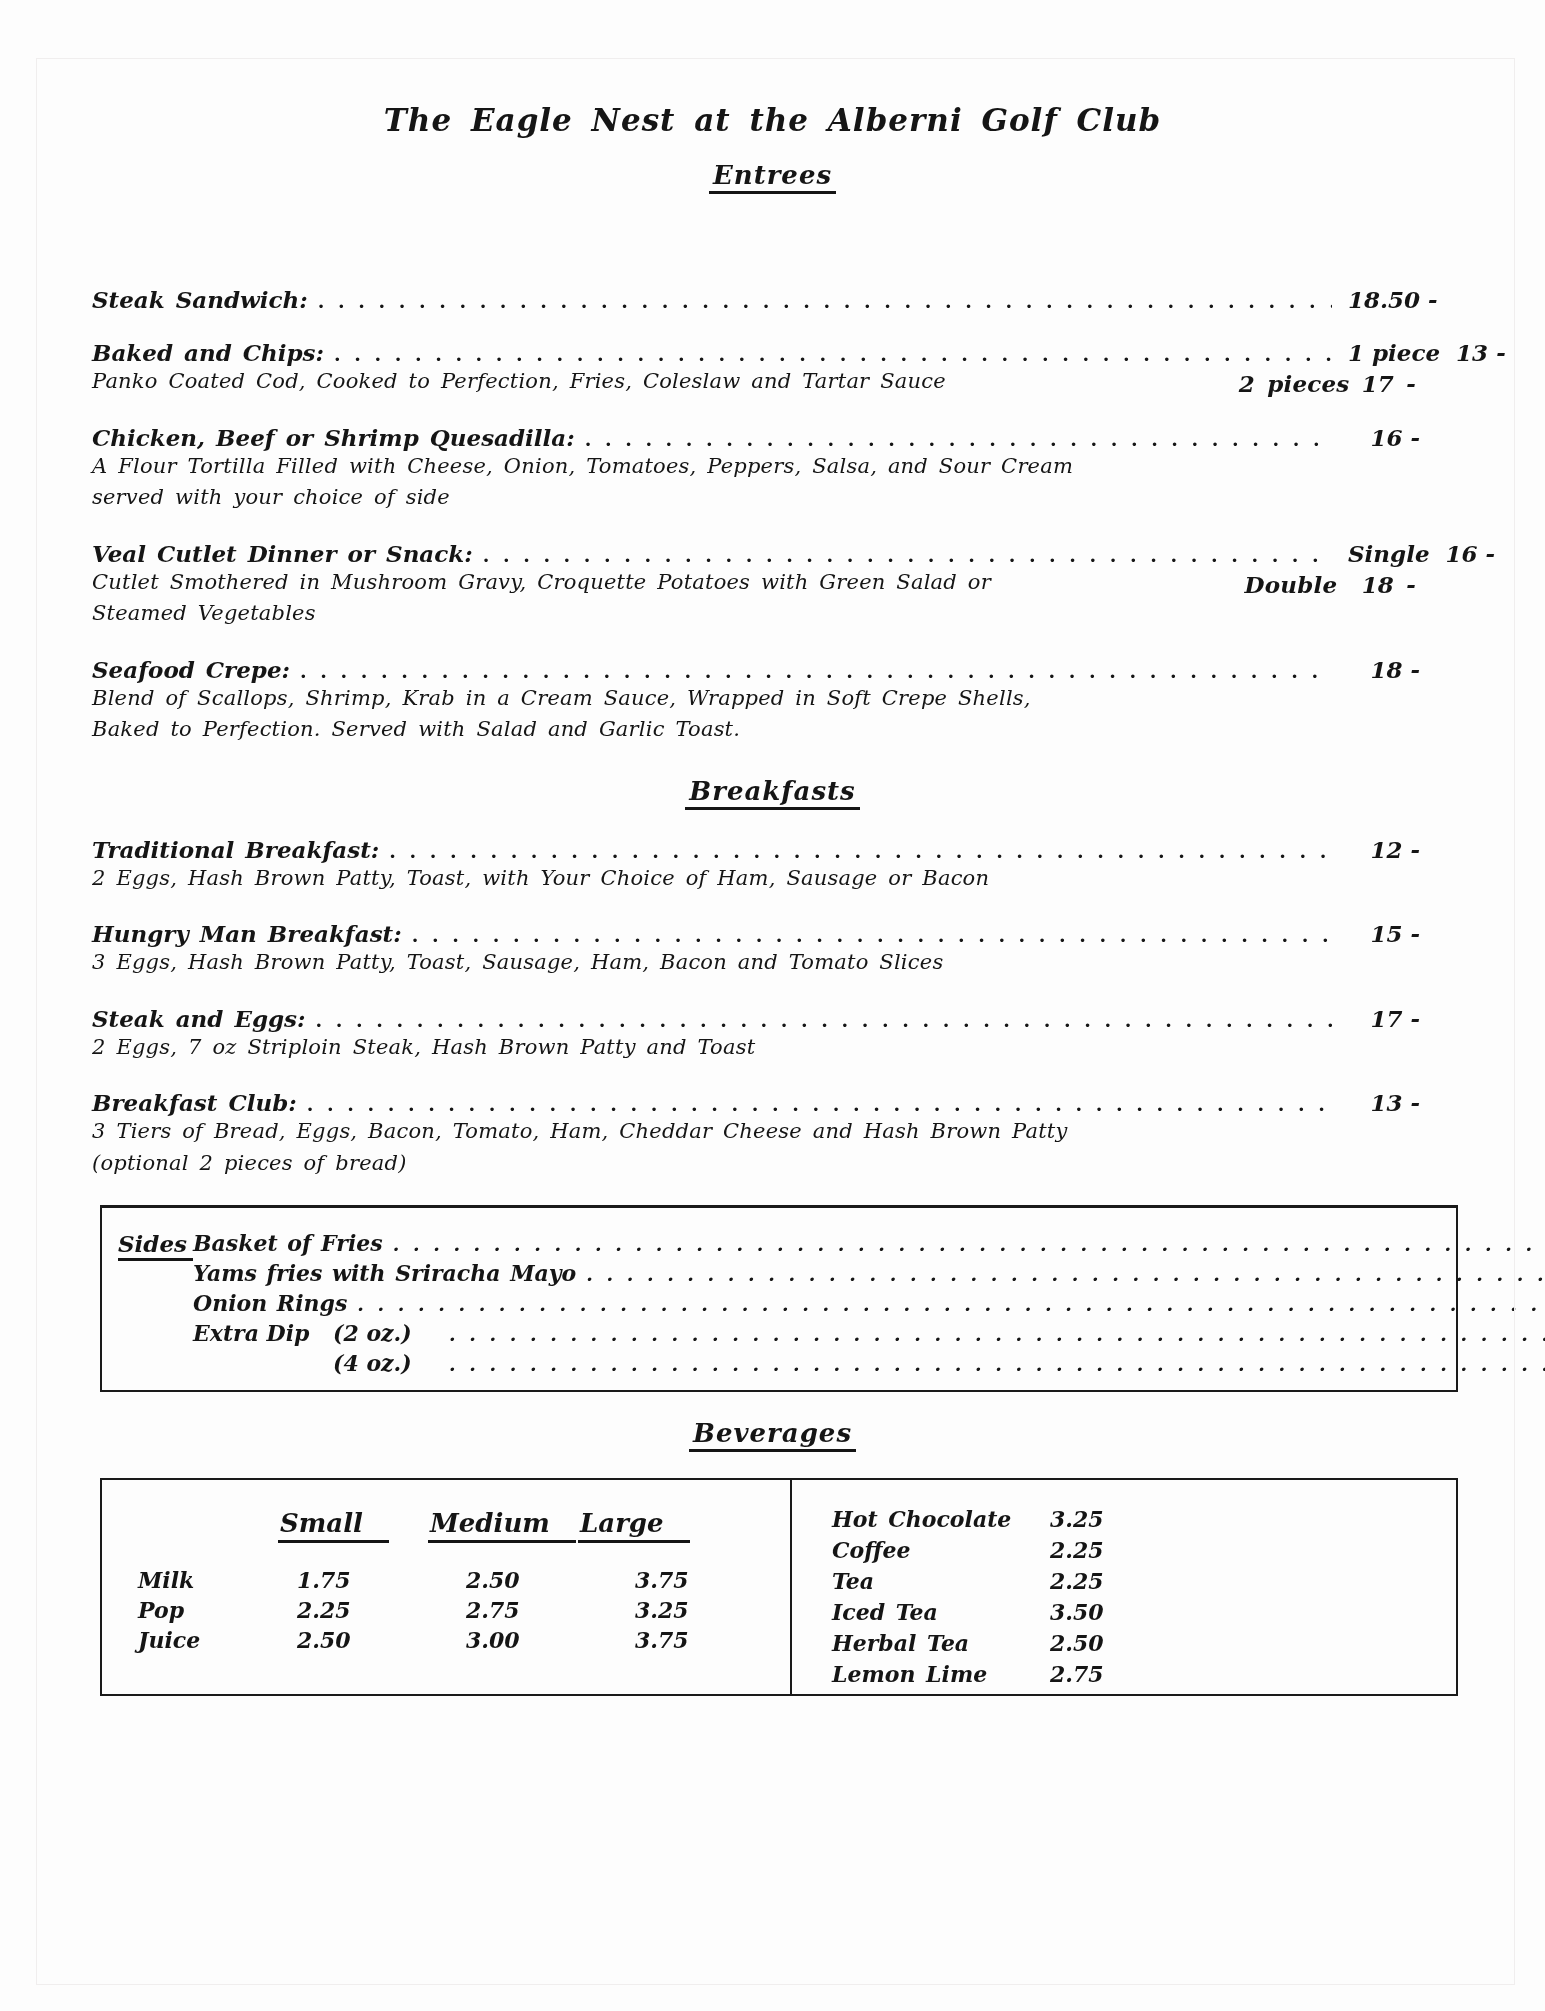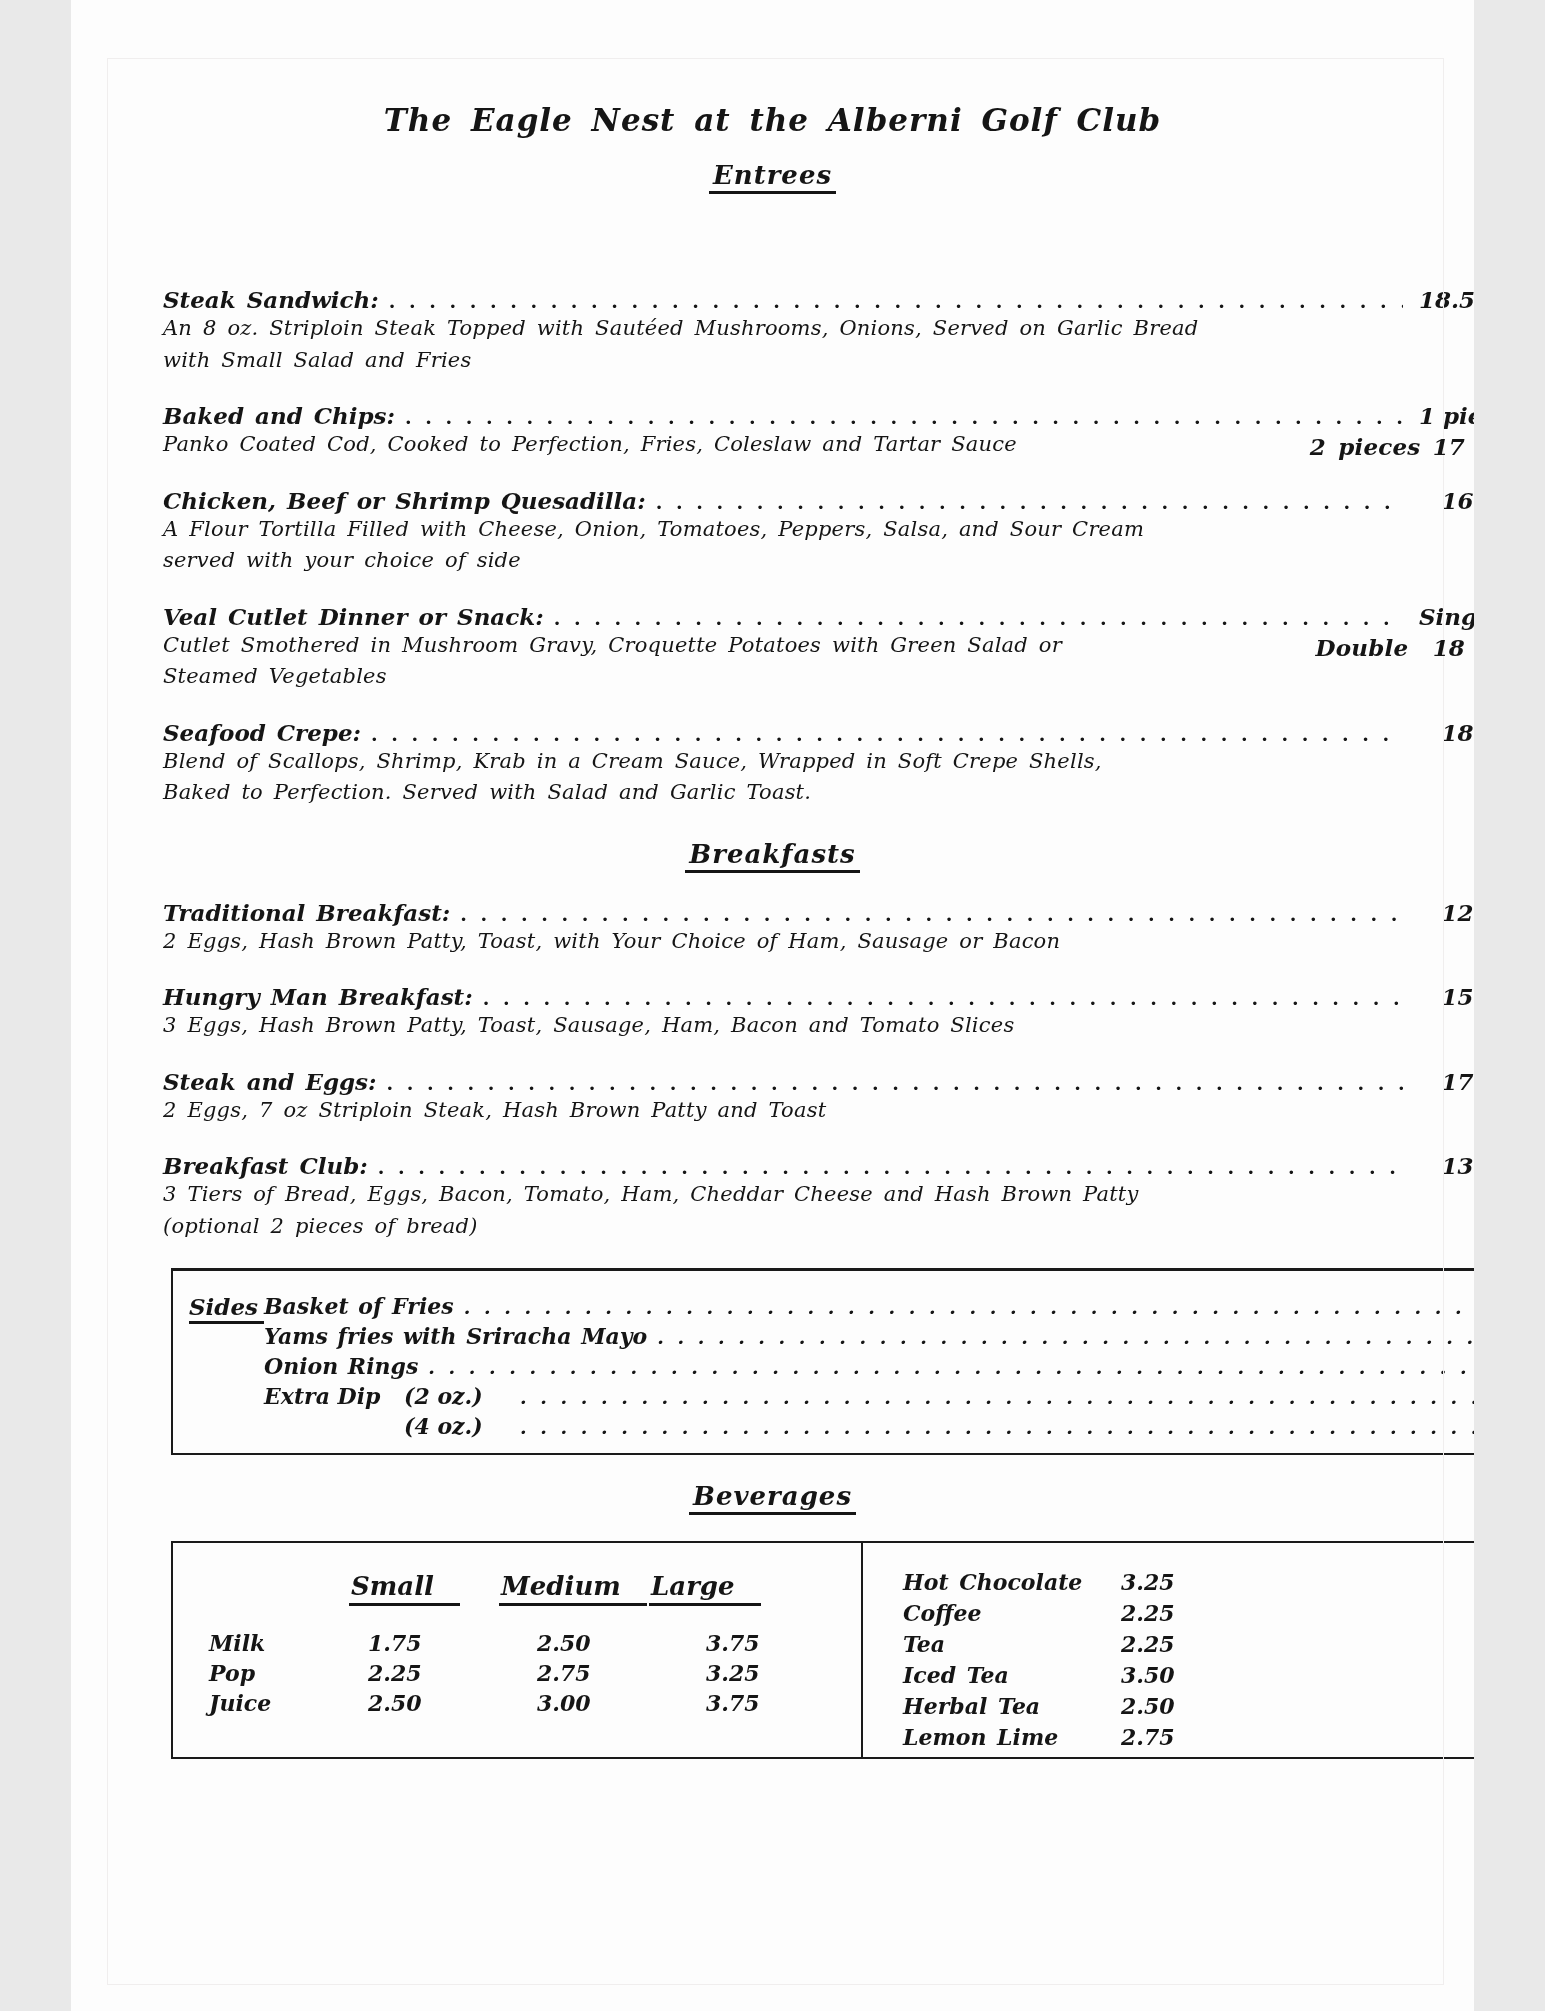--- a/index.html
+++ b/index.html
@@ -1,17 +1,17 @@
 <!DOCTYPE html>
 <html><head>
 <meta charset="utf-8">
 <style>
   html,body{margin:0;padding:0;background:#e9e9e9;}
   .page{
-    position:relative; width:1403px; height:2011px; margin:0 auto;
+    position:relative; width:1545px; height:2011px; margin:0 auto;
     background:#fdfdfd; overflow:hidden; box-sizing:border-box;
     font-family:"DejaVu Serif", serif; color:#151515;
   }
   .scan-edge{position:absolute; left:36px; top:58px; right:30px; bottom:26px;
     border:1px solid #f0eeee; pointer-events:none;}
   .title{
     text-align:center; padding-top:102px; font-size:31px; font-weight:bold;
     font-style:italic; letter-spacing:1px; word-spacing:7px;
   }
   .section-heading{ text-align:center; margin-top:22px; }
@@ -106,24 +106,20 @@
   </div>
 
   <div class="menu menu-entrees">
 
     <div class="item">
       <div class="item-head">
         <span class="item-name">Steak Sandwich:</span>
         <span class="dots"></span>
         <span class="item-price">18.50 -</span>
       </div>
-      <div class="item-desc">
-        <div>An 8 oz. Striploin Steak Topped with Sautéed Mushrooms, Onions, Served on Garlic Bread</div>
-        <div>with Small Salad and Fries</div>
-      </div>
     </div>
 
     <div class="item">
       <div class="item-head">
         <span class="item-name">Baked and Chips:</span>
         <span class="dots"></span>
         <span class="item-price">1 piece  13 -</span>
       </div>
       <div class="item-desc">
         <div>Panko Coated Cod, Cooked to Perfection, Fries, Coleslaw and Tartar Sauce</div>

